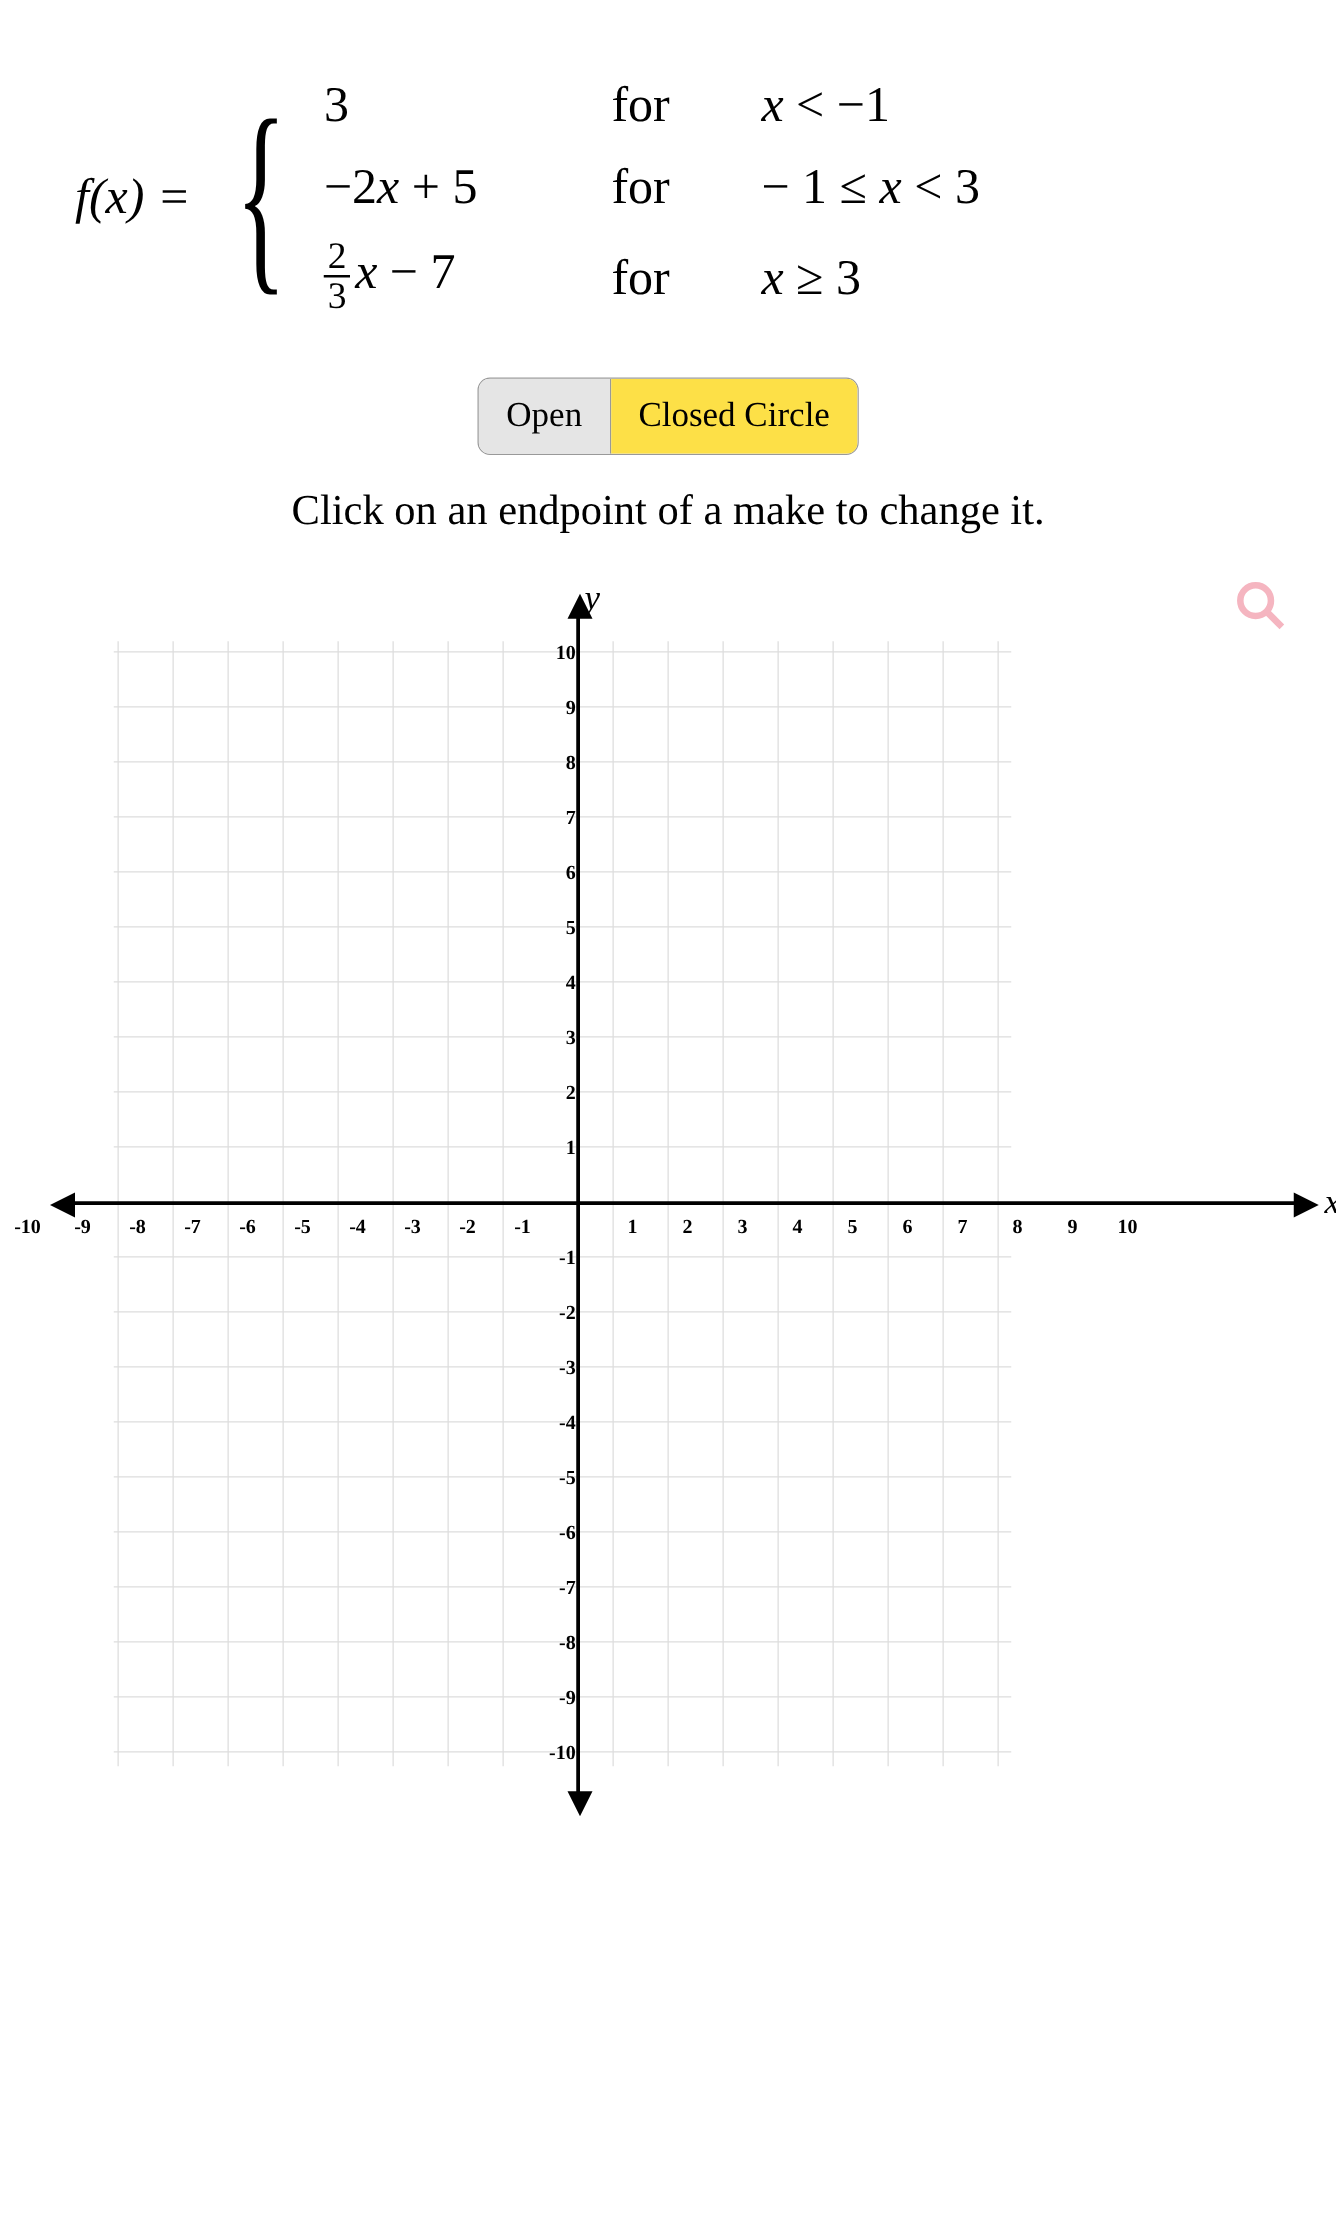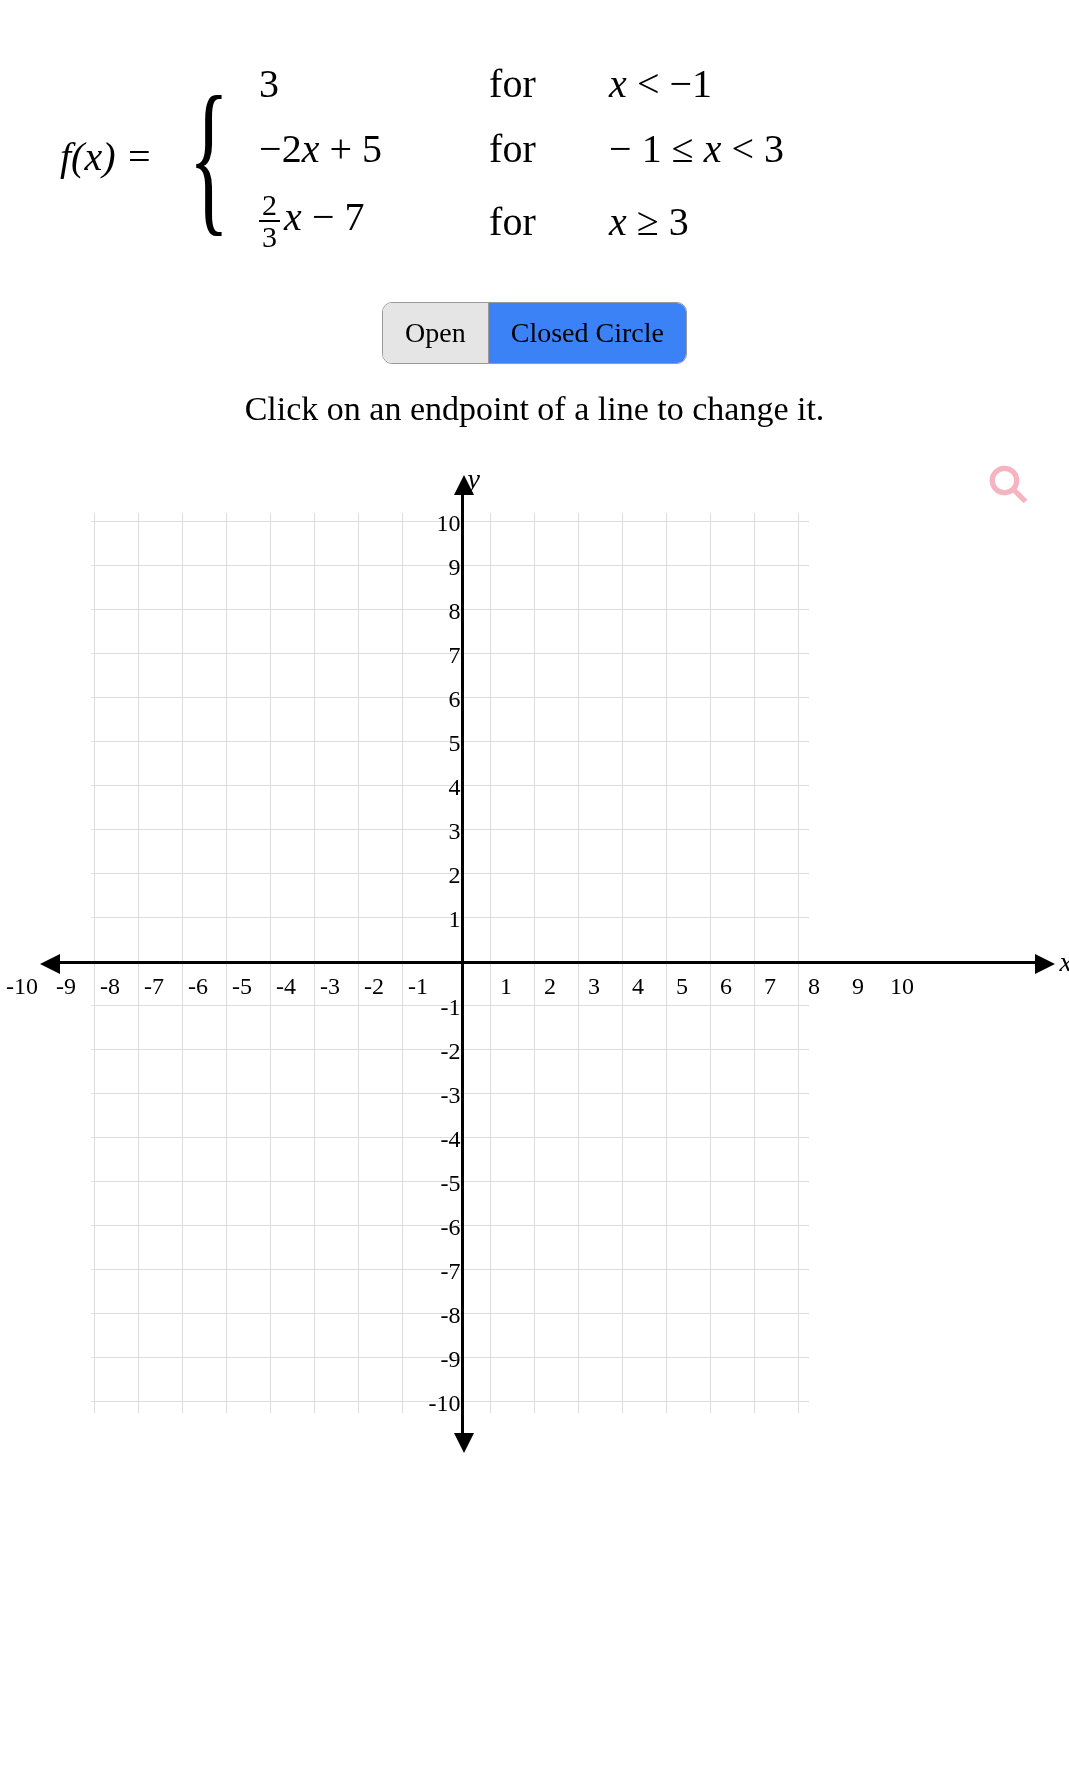--- a/index.html
+++ b/index.html
@@ -54,21 +54,21 @@
   .toolbar-group {
     display: flex;
     border: 1px solid #999;
     border-radius: 10px;
     overflow: hidden;
   }
   .toolbar-btn {
     padding: 14px 22px;
     font-size: 28px;
     font-family: Georgia, serif;
-    background: #3b82f6;
+    background: #fde047;
     border: none;
     border-right: 1px solid #999;
     cursor: pointer;
   }
   .toolbar-btn:last-child { border-right: none; }
   .toolbar-btn.active { background: #e5e5e5; }
 
   .instructions {
     text-align: center;
     font-size: 34px;
@@ -142,22 +142,23 @@
   .axis-label-x {
     position: absolute;
     top: 483px;
     left: 1025px;
     font-style: italic;
     font-size: 28px;
   }
 
   .tick-label {
     position: absolute;
-    font-size: 24px;
+    font-size: 16px;
     font-family: Georgia, serif;
+    font-weight: bold;
   }
   .tick-x { top: 510px; transform: translateX(-50%); }
   .tick-y { left: 398px; transform: translateY(-50%); text-align: right; width: 28px; }
   .tick-y.neg { width: 32px; left: 394px; }
 </style>
 </head>
 <body>
 
 <div class="formula">
   <span class="formula-label">f(x) =</span>
@@ -185,21 +186,21 @@
 </div>
 
 <div class="toolbar">
   <div class="toolbar-group">
     <button class="toolbar-btn active">Open</button>
     <button class="toolbar-btn">Closed Circle</button>
   </div>
 </div>
 
 <div class="instructions">
-  <div>Click on an endpoint of a line to change it.</div>
+  <div>Click on an endpoint of a make to change it.</div>
 </div>
 
 <div class="graph-wrap">
   <div class="magnify">
     <svg viewBox="0 0 24 24" fill="none" stroke="#f5b5c0" stroke-width="3">
       <circle cx="10" cy="10" r="7"></circle>
       <line x1="15" y1="15" x2="22" y2="22"></line>
     </svg>
   </div>
 

